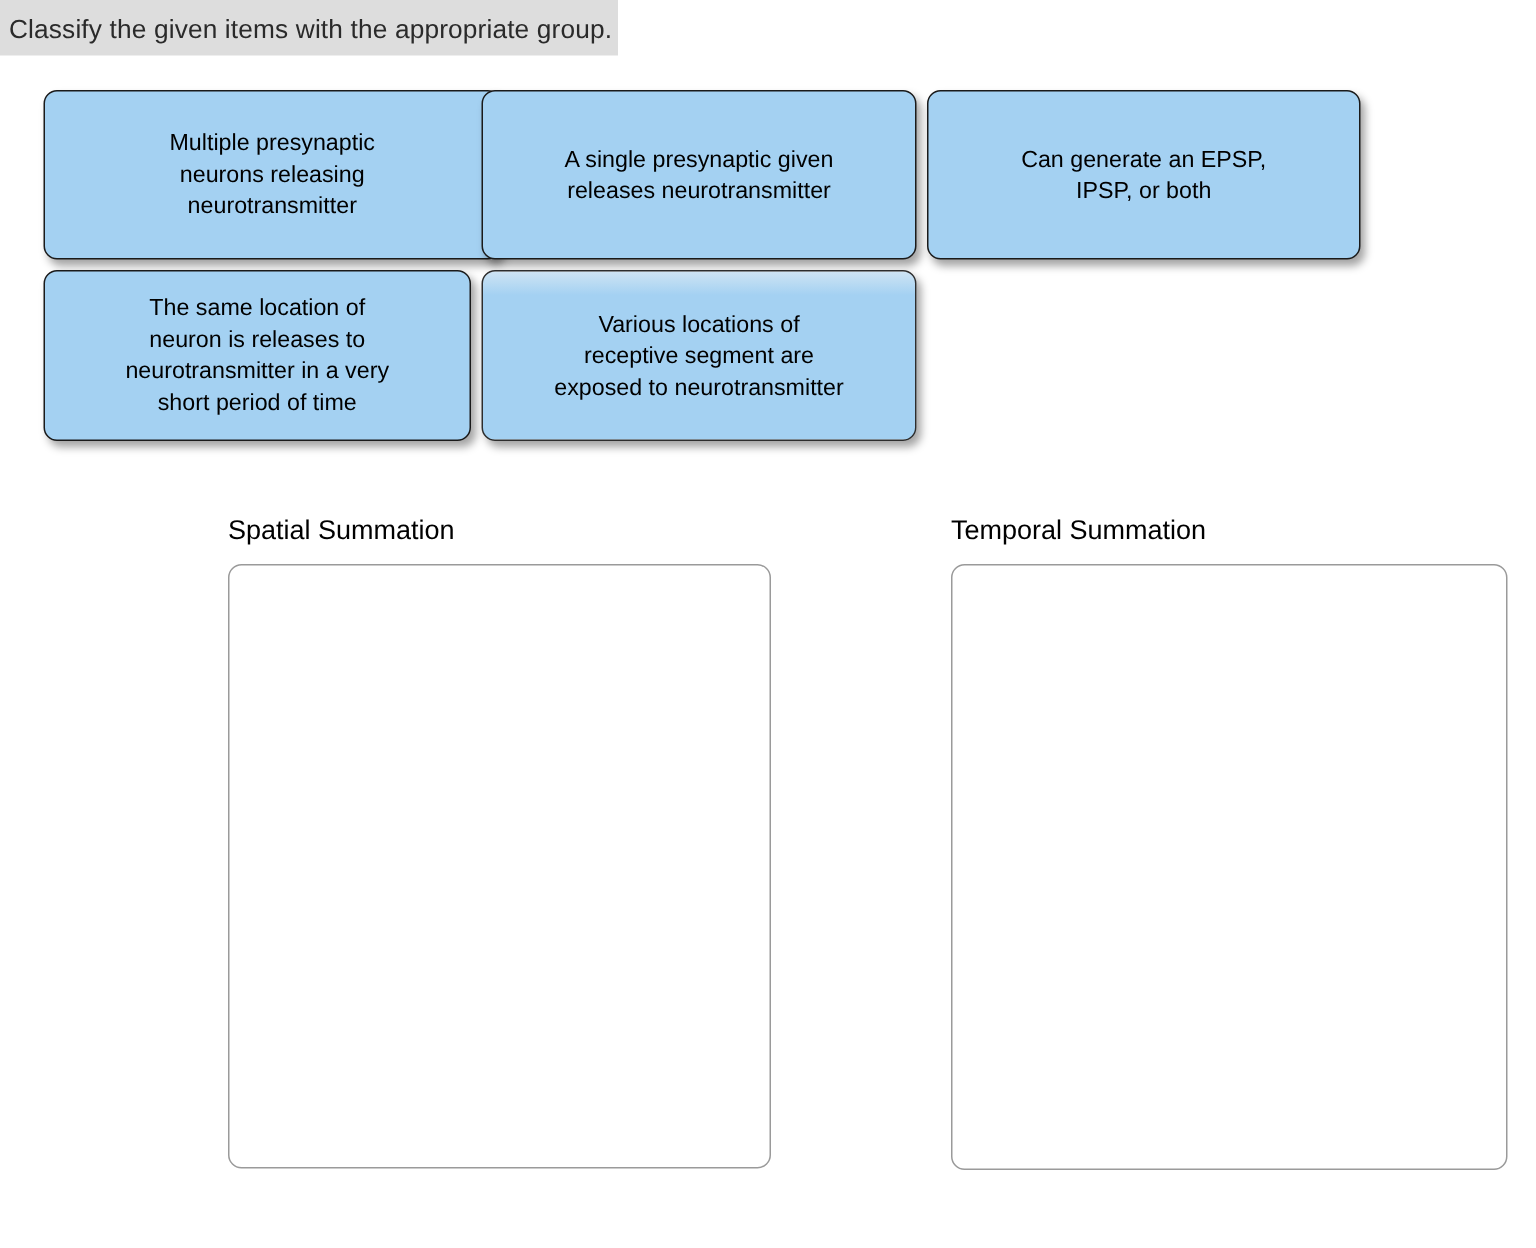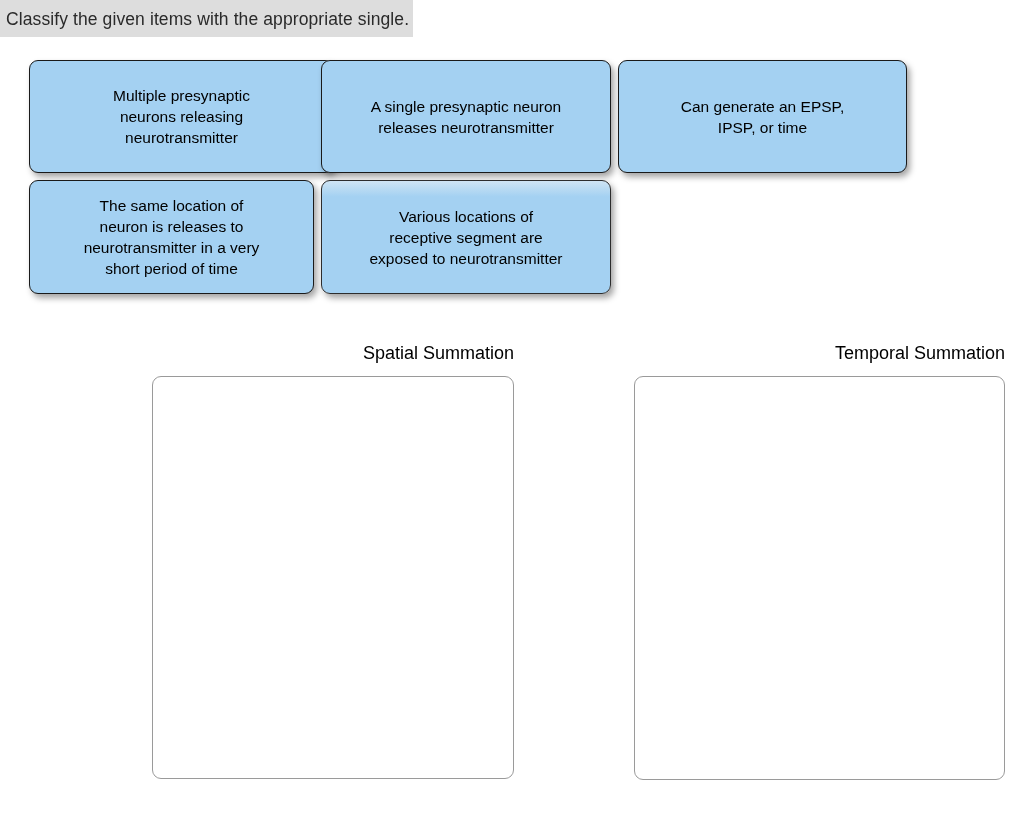--- a/index.html
+++ b/index.html
@@ -66,21 +66,21 @@
   #tile-2 { left: 321px; top: 60px;  width: 290px; height: 113px; }
   #tile-3 { left: 618px; top: 60px;  width: 289px; height: 113px; }
   #tile-4 { left: 29px;  top: 180px; width: 285px; height: 114px; }
   #tile-5 { left: 321px; top: 180px; width: 290px; height: 114px; }
 
   
   .drop-group {
     position: absolute;
   }
   .drop-title {
-    text-align: right;
+    text-align: left;
     font-size: 18px;
     line-height: 22px;
     color: #000000;
     margin: 0 0 12px 0;
     white-space: nowrap;
   }
   .drop-zone {
     background: #ffffff;
     border: 1px solid #9a9a9a;
     border-radius: 9px;
@@ -89,37 +89,37 @@
 
   #group-spatial  { left: 152px; top: 342px; width: 362px; }
   #group-spatial  .drop-zone { width: 362px; height: 403px; }
   #group-temporal { left: 622px; top: 342px; width: 371px; padding-left: 12px; }
   #group-temporal .drop-zone { width: 371px; height: 404px; }
 </style>
 </head>
 <body>
 
 <div id="instruction-bar">
-  <span id="instruction-text">Classify the given items with the appropriate single.</span>
+  <span id="instruction-text">Classify the given items with the appropriate group.</span>
 </div>
 
 <div class="tile" id="tile-1">
   <span class="tile-label">Multiple presynaptic
 neurons releasing
 neurotransmitter</span>
 </div>
 
 <div class="tile" id="tile-2">
-  <span class="tile-label">A single presynaptic neuron
+  <span class="tile-label">A single presynaptic given
 releases neurotransmitter</span>
 </div>
 
 <div class="tile" id="tile-3">
   <span class="tile-label">Can generate an EPSP,
-IPSP, or time</span>
+IPSP, or both</span>
 </div>
 
 <div class="tile" id="tile-4">
   <span class="tile-label">The same location of
 neuron is releases to
 neurotransmitter in a very
 short period of time</span>
 </div>
 
 <div class="tile highlight" id="tile-5">

